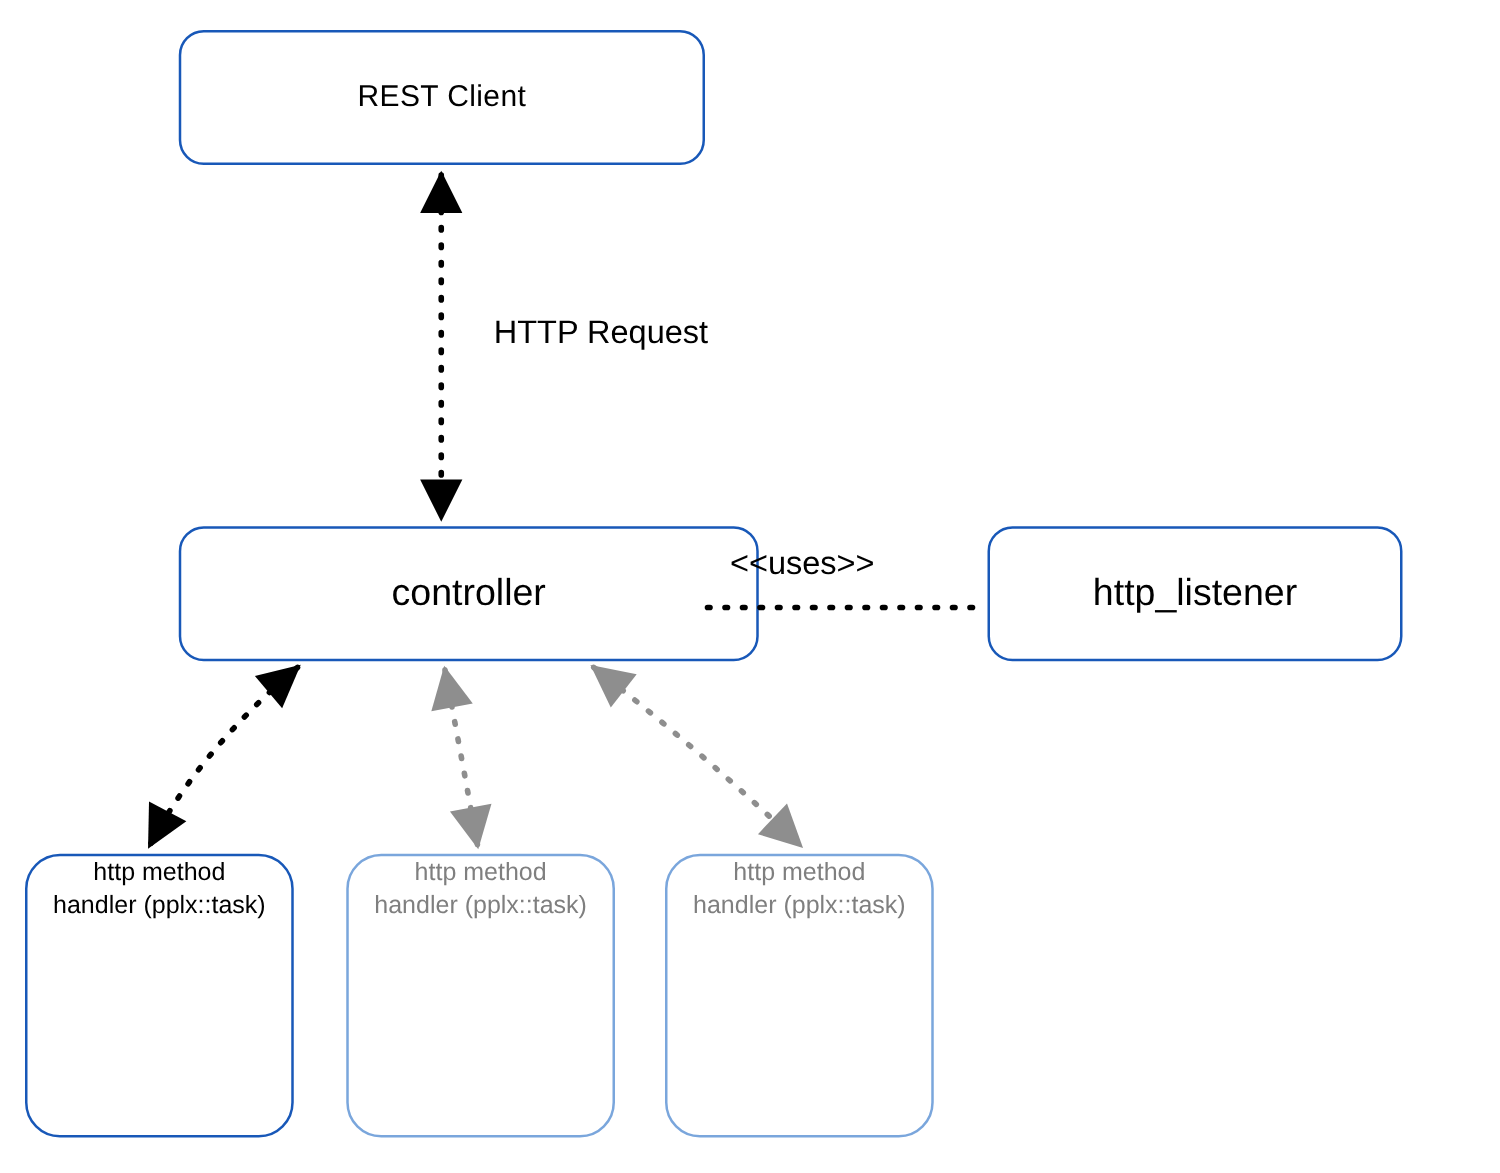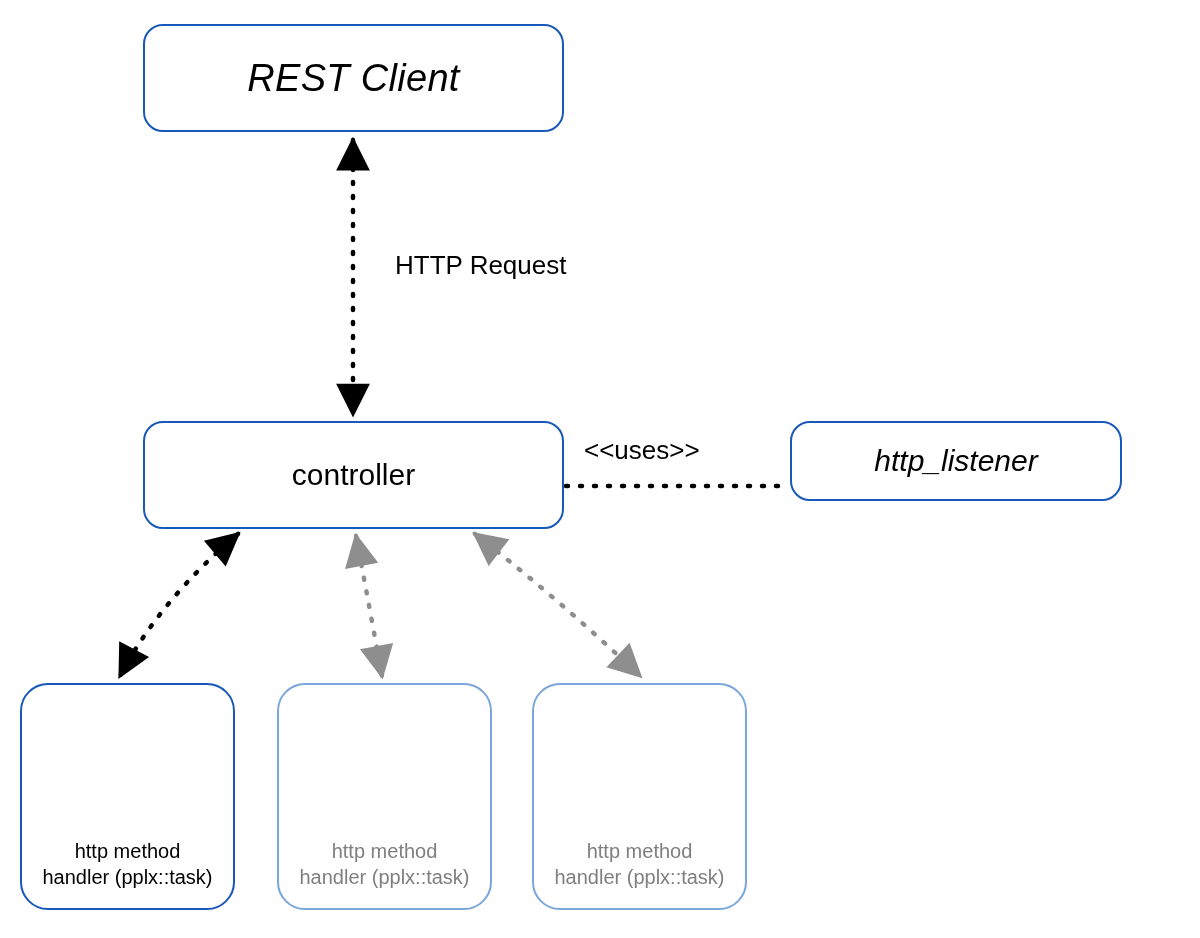--- a/index.html
+++ b/index.html
@@ -18,51 +18,51 @@
     border-radius: 20px;
     background: #ffffff;
     display: flex;
     align-items: center;
     justify-content: center;
     text-align: center;
     box-sizing: border-box;
   }
   .node.primary { border-color: #1858b8; }
   .node.faded   { border-color: #7aa6dc; }
-  .title-text { font-size: 38px; font-weight: 300; letter-spacing: 0.3px; font-style: italic; }
+  .title-text { font-size: 24px; font-weight: 300; letter-spacing: 0.3px; }
   .mid-text   { font-size: 30px; font-weight: 300; }
   .handler-text { font-size: 20px; font-weight: 300; line-height: 1.3; }
   .handler-text.faded { color: #7f7f7f; }
   .handler-wrap { width: 100%; padding-bottom: 18px; }
-  .handler-node { align-items: flex-end; border-radius: 28px; }
+  .handler-node { align-items: flex-start; border-radius: 28px; }
   .edge-label {
     position: absolute;
     font-size: 26px;
     font-weight: 300;
     white-space: nowrap;
   }
   svg.overlay {
     position: absolute;
     left: 0; top: 0;
     width: 1200px; height: 938px;
     pointer-events: none;
   }
 </style>
 </head>
 <body>
 
 <div class="node primary" style="left:143px; top:24px; width:421px; height:108px;">
   <span class="title-text">REST Client</span>
 </div>
 
-<div class="node primary" style="left:143px; top:421px; width:421px; height:108px;">
+<div class="node primary" style="left:143px; top:421px; width:464px; height:108px;">
   <span class="mid-text">controller</span>
 </div>
 
-<div class="node primary" style="left:790px; top:421px; width:332px; height:80px;font-style:italic;">
+<div class="node primary" style="left:790px; top:421px; width:332px; height:108px;">
   <span class="mid-text">http_listener</span>
 </div>
 
 <div class="node primary handler-node" style="left:20px; top:683px; width:215px; height:227px;">
   <div class="handler-wrap">
     <div class="handler-text">http method</div>
     <div class="handler-text">handler (pplx::task)</div>
   </div>
 </div>
 

